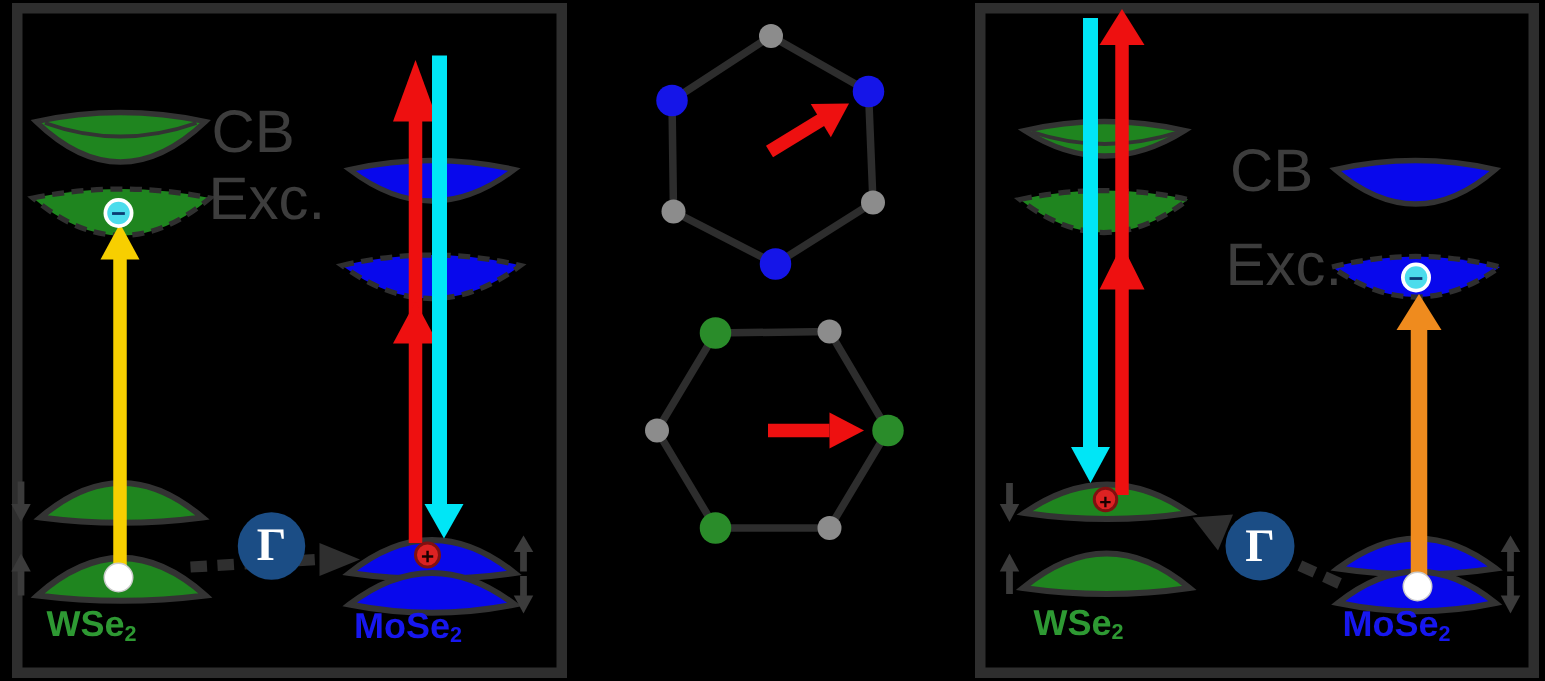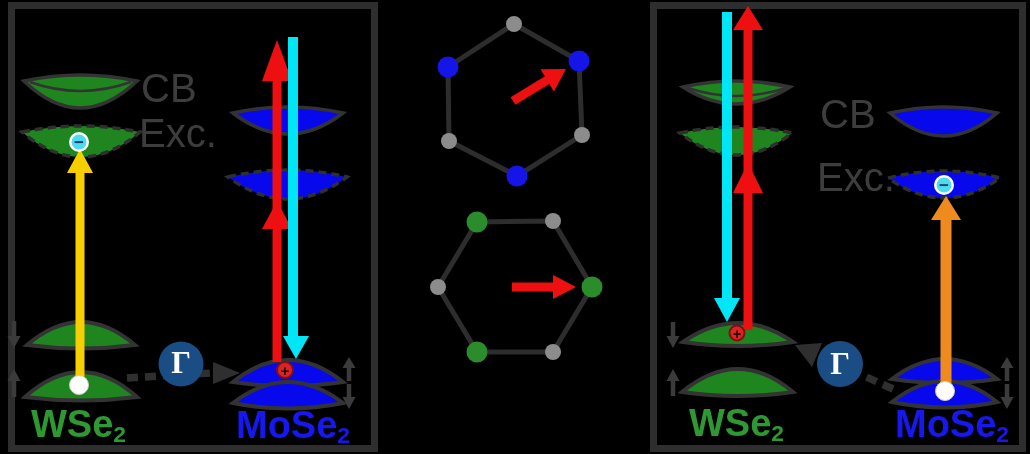--- a/index.html
+++ b/index.html
@@ -1,21 +1,21 @@
 <!DOCTYPE html>
 <html><head>
 <meta charset="utf-8">
 <style>
   html,body{margin:0;padding:0;background:#000;}
   #stage{position:relative;width:1030px;height:454px;background:#000;overflow:hidden;
          font-family:"Liberation Sans",sans-serif;}
   #stage svg{position:absolute;left:0;top:0;}
   .label{position:absolute;line-height:1;white-space:nowrap;letter-spacing:0;}
   .band-label{font-size:40px;font-weight:500;}
-  .mat-label{font-size:38px;font-weight:bold;}
+  .mat-label{font-size:24px;font-weight:bold;}
   .sub{font-size:0.6em;position:relative;top:0.22em;}
   .gamma-label{font-family:"Liberation Serif",serif;font-size:31px;font-weight:bold;
                width:46px;text-align:center;color:#fff;}
 </style>
 </head>
 <body>
 
 <div id="stage">
 
 <svg width="1030" height="454" viewBox="0 0 1030 454">

